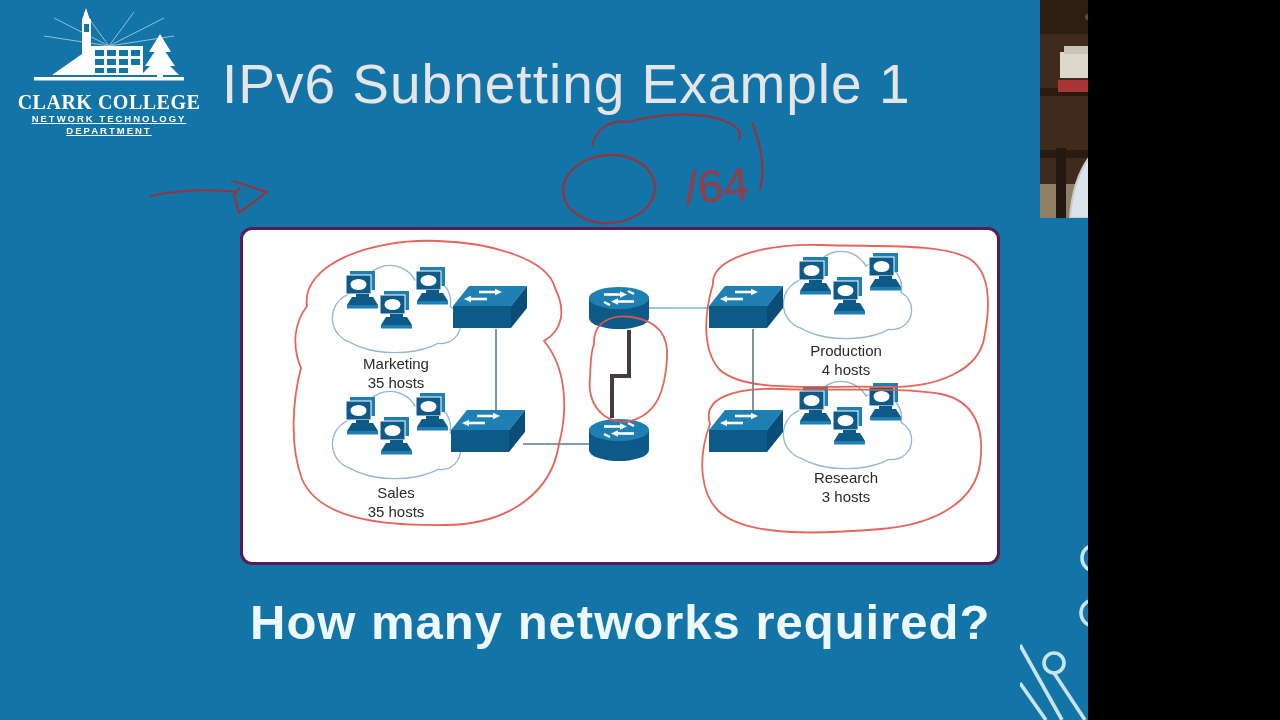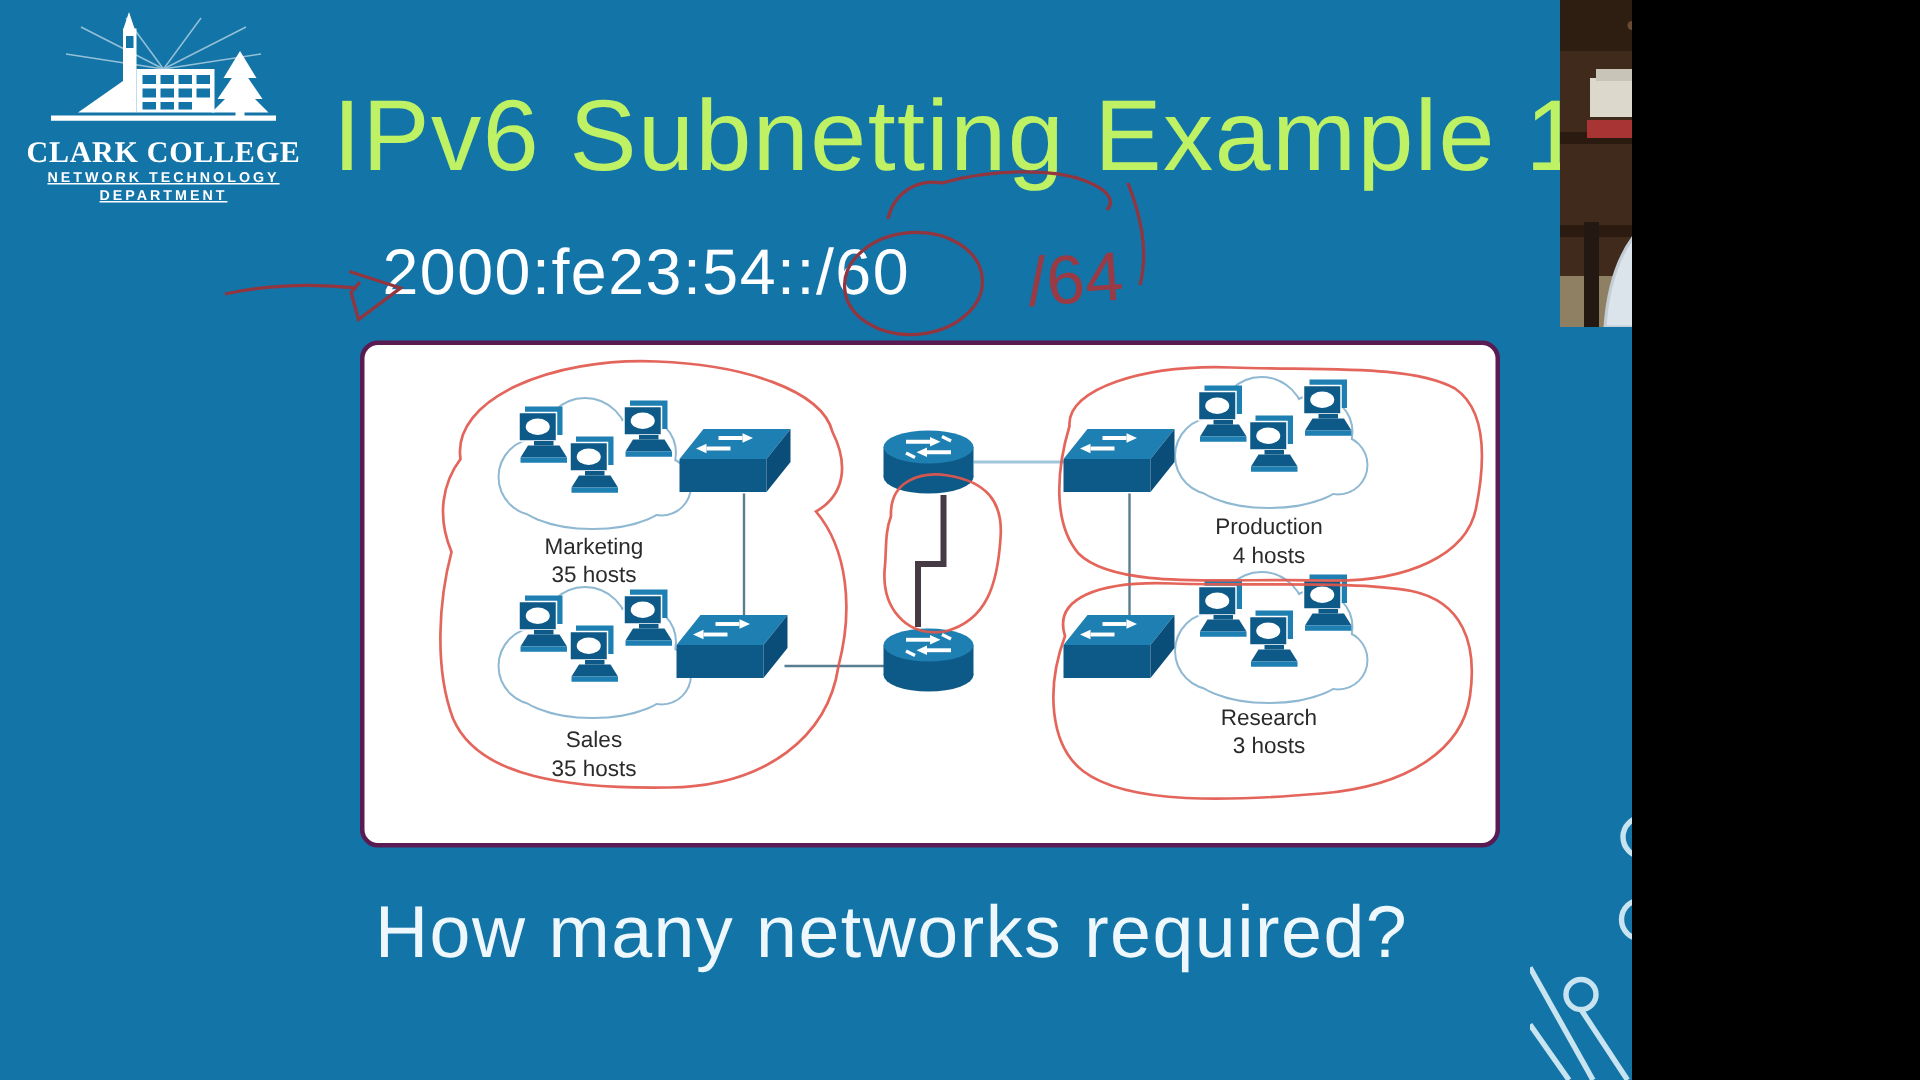--- a/index.html
+++ b/index.html
@@ -8,25 +8,25 @@
 
   
   .logo{position:absolute;left:14px;top:6px;width:190px;color:#fff;text-align:center;}
   .logo svg{display:block;margin:0 auto;}
   .logo-line1{font-family:"Liberation Serif",serif;font-size:20px;font-weight:bold;
               letter-spacing:.5px;text-transform:uppercase;line-height:1.05;}
   .logo-line2,.logo-line3{font-size:9.5px;font-weight:bold;letter-spacing:2px;
               text-transform:uppercase;line-height:1.3;text-decoration:underline;}
 
   
-  .title{position:absolute;left:222px;top:52px;font-size:67px;font-weight:400;
-         color:#bef264;letter-spacing:1px;white-space:nowrap;}
+  .title{position:absolute;left:222px;top:52px;font-size:55px;font-weight:400;
+         color:#e5e5e5;letter-spacing:1px;white-space:nowrap;}
   .subnet{position:absolute;left:255px;top:158px;font-size:43px;font-weight:400;
           color:#fdfeff;letter-spacing:1px;white-space:nowrap;}
-  .question{position:absolute;left:250px;top:594px;font-size:49px;font-weight:400;
+  .question{position:absolute;left:250px;top:594px;font-size:49px;font-weight:700;
             color:#eef7fc;letter-spacing:1px;white-space:nowrap;}
 
   
   .diagram-box{position:absolute;left:240px;top:227px;width:760px;height:338px;
                background:#ffffff;border:3px solid #5a1a52;border-radius:12px;
                box-sizing:border-box;overflow:hidden;}
   .diagram-box svg{position:absolute;left:0;top:0;}
   .net-label{font-family:"Liberation Sans",sans-serif;font-size:15px;fill:#2a2a2a;}
 
   
@@ -83,21 +83,20 @@
           <rect x="95" y="62" width="9" height="5"></rect>
         <rect x="60" y="18" width="5" height="8"></rect>
       </g>
     </svg>
     <div class="logo-line1">Clark College</div>
     <div class="logo-line2">Network Technology</div>
     <div class="logo-line3">Department</div>
   </div>
 
   <div class="title">IPv6 Subnetting Example 1</div>
-  <div class="subnet">2000:fe23:54::/60</div>
   <div class="question">How many networks required?</div>
 
   <div class="diagram-box">
     <svg width="754" height="332" viewBox="0 0 754 332">
       <defs>
         <g id="pc">
           <rect x="9" y="1" width="25" height="19" fill="#1e7fb2"></rect>
           <rect x="5" y="5" width="25" height="19" fill="#0d5a88" stroke="#ffffff" stroke-width="1"></rect>
           <ellipse cx="17.5" cy="14.5" rx="8" ry="5.5" fill="#ffffff"></ellipse>
           <rect x="15" y="24" width="13" height="3" fill="#0d5a88"></rect>

